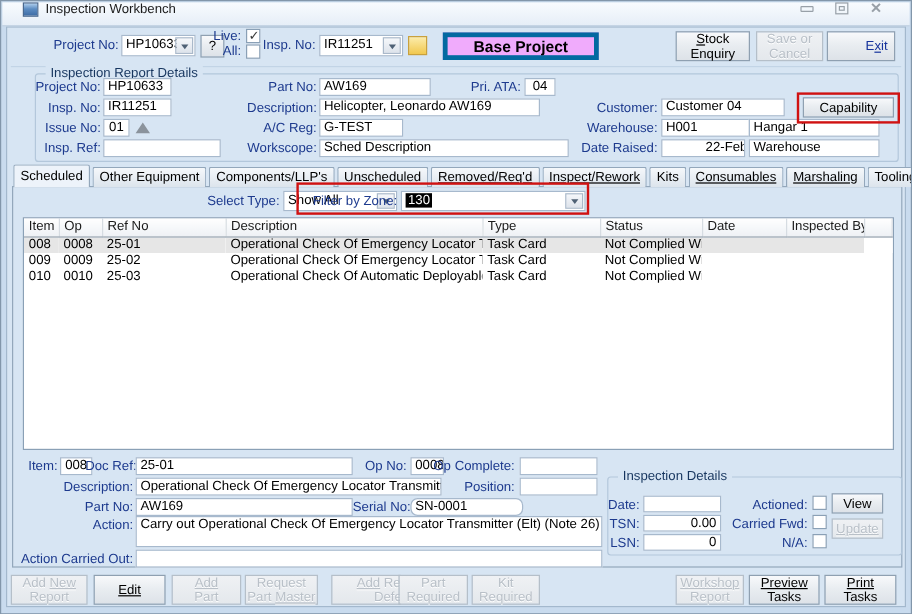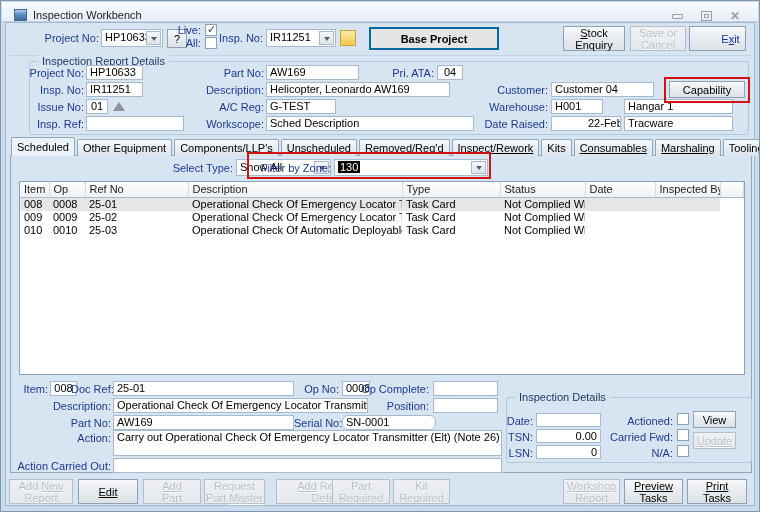--- a/index.html
+++ b/index.html
@@ -4,21 +4,21 @@
 <style>
   * { box-sizing: border-box; margin: 0; padding: 0; }
   html,body { width:760px; height:512px; }
   body { font-family:"Liberation Sans", sans-serif; font-size:11px; color:#000; background:#fff; }
   .window { position:relative; width:760px; height:512px; background:#c9dbee; border:1px solid #8296aa; overflow:hidden; }
   .frame { position:absolute; left:4px; top:21px; right:4px; bottom:5px; background:#d7e5f3; border:1px solid #a3b8cd; }
 
   
   .titlebar { position:absolute; left:1px; top:1px; right:1px; height:20px;
     background:linear-gradient(#f8fbfe,#e6eef7); border-bottom:1px solid #c3d2e2;
-    display:flex; align-items:flex-end; gap:6px; padding:0 12px; }
+    display:flex; align-items:flex-start; gap:6px; padding:0 17px; }
   .app-icon { width:13px; height:12px; border:1px solid #49688f; background:linear-gradient(#aecdec,#5c8cc2 45%,#3e6ca5); }
   .title-text { color:#1a1a1a; }
   .win-controls { margin-left:auto; display:flex; align-items:center; gap:18px; padding-right:6px; }
   .glyph-min { width:11px; height:5px; border:1px solid #98a0a8; border-radius:1px; }
   .glyph-max { width:11px; height:10px; border:1px solid #98a0a8; position:relative; }
   .glyph-max::after { content:""; position:absolute; left:2px; top:2px; right:2px; bottom:2px; border:1px solid #98a0a8; }
   .glyph-close { color:#98a0a8; font-weight:bold; font-size:12px; line-height:10px; }
   .glyph-close::after { content:"\2715"; }
 
   
@@ -56,23 +56,23 @@
   .tablebox { position:absolute; left:18px; top:180px; width:726px; height:194px; background:#fff; border:1px solid #8aa0b6; overflow:hidden; }
   .tablebox table { border-collapse:collapse; table-layout:fixed; width:100%; }
   .tablebox th { height:15px; font-weight:normal; text-align:left; padding:0 4px; color:#1a1a1a;
     background:linear-gradient(#ffffff,#eef1f5); border-bottom:1px solid #aeb8c2; border-right:1px solid #d6dce2;
     white-space:nowrap; overflow:hidden; }
   .tablebox td { height:13px; padding:0 4px; line-height:13px; white-space:nowrap; overflow:hidden; }
   tr.selected td { background:#e6e6e6; }
   tr.selected td:last-child { background:#fff; }
 
   .sep-line { position:absolute; left:8px; right:8px; top:54px; height:1px; background:#c2d4e6; }
-  .base-box { position:absolute; left:368px; top:26px; width:130px; height:23px; background:#e5e5e5;
-    border:2px solid #0369a1; display:flex; align-items:center; justify-content:center;
-    font-weight:bold; font-size:11px; }
+  .base-box { position:absolute; left:368px; top:26px; width:130px; height:23px; background:#f0abfc;
+    border:4px solid #0369a1; display:flex; align-items:center; justify-content:center;
+    font-weight:bold; font-size:13px; }
   .tri-up { position:absolute; width:0; height:0; border-left:6px solid transparent; border-right:6px solid transparent; border-bottom:9px solid #8b939c; }
   .note-btn { position:absolute; width:16px; height:16px; background:linear-gradient(#fcecab,#f1c84e); border:1px solid #c9a13d; }
   u { text-decoration:underline; }
 </style>
 </head>
 <body>
 
 <div class="window">
   <div class="frame"></div>
 
@@ -137,25 +137,25 @@
   <div class="fld" style="left:265px;top:81px;width:184px;">Helicopter, Leonardo AW169</div>
   <div class="lbl ra" style="left:195px;top:100px;width:68px;">A/C Reg:</div>
   <div class="fld" style="left:265px;top:98px;width:70px;">G-TEST</div>
   <div class="lbl ra" style="left:195px;top:117px;width:68px;">Workscope:</div>
   <div class="fld" style="left:265px;top:115px;width:208px;">Sched Description</div>
 
   <div class="lbl ra" style="left:480px;top:83px;width:67px;">Customer:</div>
   <div class="fld" style="left:550px;top:81px;width:103px;">Customer 04</div>
   <div class="btn" style="left:668px;top:80px;width:76px;height:17px;">Capability</div>
   <div class="lbl ra" style="left:480px;top:100px;width:67px;">Warehouse:</div>
-  <div class="fld" style="left:550px;top:98px;width:52px;">H001</div>
+  <div class="fld" style="left:550px;top:98px;width:74px;">H001</div>
   <div class="fld" style="left:623px;top:98px;width:109px;">Hangar 1</div>
   <div class="lbl ra" style="left:480px;top:117px;width:67px;">Date Raised:</div>
   <div class="fld ctr" style="left:550px;top:115px;width:70px;padding-left:36px;">22-Feb-2023</div>
-  <div class="fld" style="left:623px;top:115px;width:109px;">Tracware</div>
+  <div class="fld" style="left:623px;top:115px;width:109px;">Warehouse</div>
 
   <div class="tabpage"></div>
   <div class="tabs">
     <div class="tab active">Scheduled</div>
     <div class="tab">Other Equipment</div>
     <div class="tab">Components/LLP's</div>
     <div class="tab">Unscheduled</div>
     <div class="tab"><u>Removed/Req'd</u></div>
     <div class="tab"><u>Inspect/Rework</u></div>
     <div class="tab">Kits</div>

